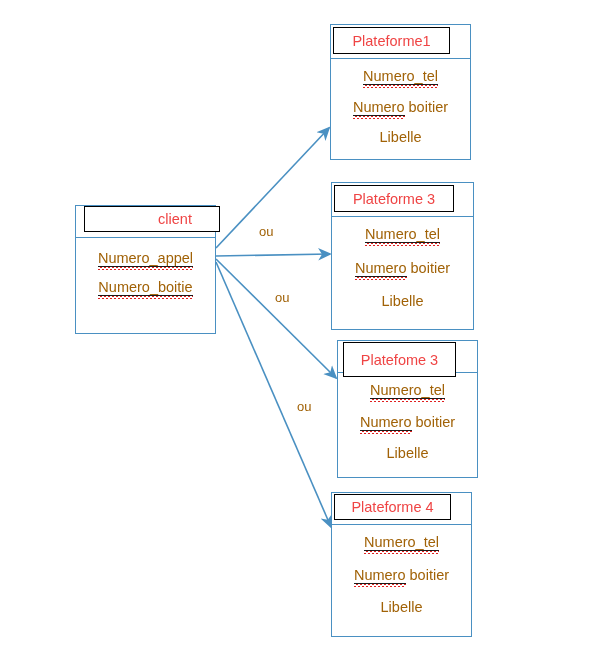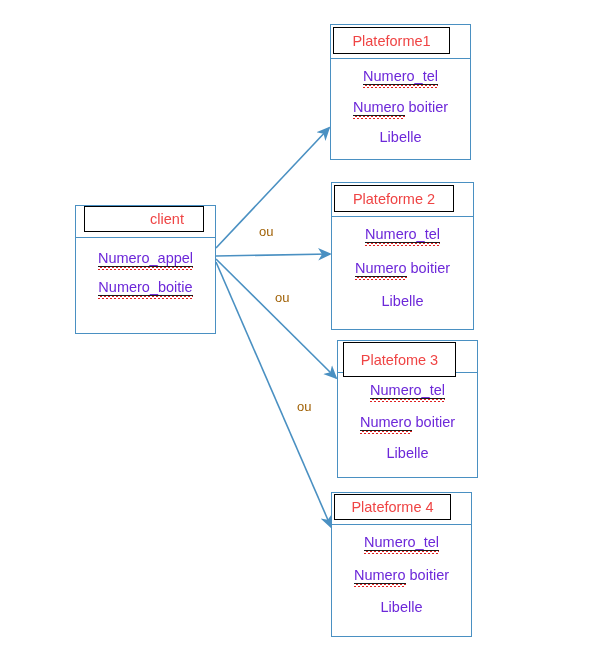--- a/index.html
+++ b/index.html
@@ -48,21 +48,21 @@
   .attr-list {
     position: absolute;
     left: 0;
     right: 0;
     display: flex;
     flex-direction: column;
     align-items: center;
   }
   .attr {
     font-size: 14.5px;
-    color: #6d28d9;
+    color: #a16207;
     white-space: nowrap;
     position: relative;
     line-height: 1.15;
   }
   
   .u {
     position: relative;
     border-bottom: 1.1px solid #1a1a1a;
   }
   
@@ -126,41 +126,41 @@
   <div class="edge-label" style="left:275px; top:290px;">ou</div>
   <div class="edge-label" style="left:297px; top:399px;">ou</div>
 
   <div class="entity" style="left:75px; top:205px; width:141px; height:129px;">
     <div class="entity-divider" style="top:31px;"></div>
     <div class="attr-list" style="top:44px; gap:12px;">
       <div class="attr"><span class="u sq">Numero_appel</span></div>
       <div class="attr"><span class="u sq">Numero_boitie</span></div>
     </div>
   </div>
-  <div class="entity-header" style="left:84px; top:206px; width:120px; height:26px;padding-left:46px;">client</div>
+  <div class="entity-header" style="left:84px; top:206px; width:136px; height:26px;padding-left:46px;">client</div>
 
   <div class="entity" style="left:330px; top:24px; width:141px; height:136px;">
     <div class="entity-divider" style="top:33px;"></div>
     <div class="attr-list" style="top:43px; gap:14px;">
       <div class="attr"><span class="u sq">Numero_tel</span></div>
       <div class="attr"><span class="u sq">Numero</span><span> boitier</span></div>
       <div class="attr"><span>Libelle</span></div>
     </div>
   </div>
   <div class="entity-header" style="left:333px; top:27px; width:117px; height:27px;">Plateforme1</div>
 
   <div class="entity" style="left:331px; top:182px; width:143px; height:148px;">
     <div class="entity-divider" style="top:33px;"></div>
     <div class="attr-list" style="top:43px; gap:17px;">
       <div class="attr"><span class="u sq">Numero_tel</span></div>
       <div class="attr"><span class="u sq">Numero</span><span> boitier</span></div>
       <div class="attr"><span>Libelle</span></div>
     </div>
   </div>
-  <div class="entity-header" style="left:334px; top:185px; width:120px; height:27px;">Plateforme 2</div>
+  <div class="entity-header" style="left:334px; top:185px; width:120px; height:27px;">Plateforme 3</div>
 
   <div class="entity" style="left:337px; top:340px; width:141px; height:138px;">
     <div class="entity-divider" style="top:31px;"></div>
     <div class="attr-list" style="top:41px; gap:15px;">
       <div class="attr"><span class="u sq">Numero_tel</span></div>
       <div class="attr"><span class="u sq">Numero</span><span> boitier</span></div>
       <div class="attr"><span>Libelle</span></div>
     </div>
   </div>
   <div class="entity-header" style="left:343px; top:342px; width:113px; height:35px;">Platefome 3</div>

